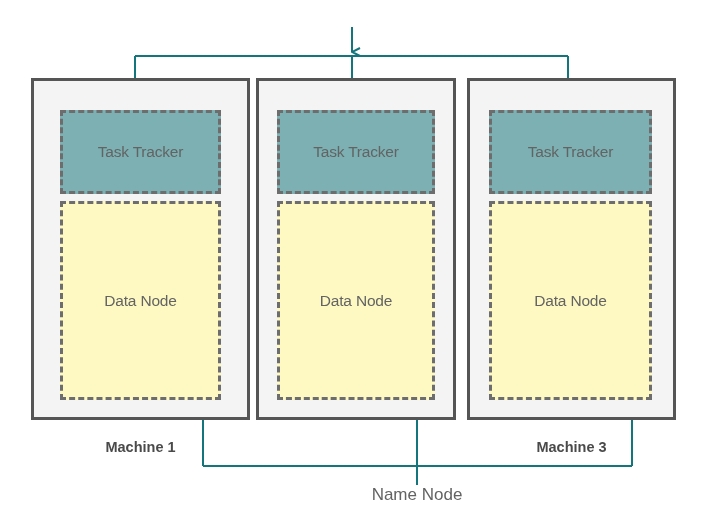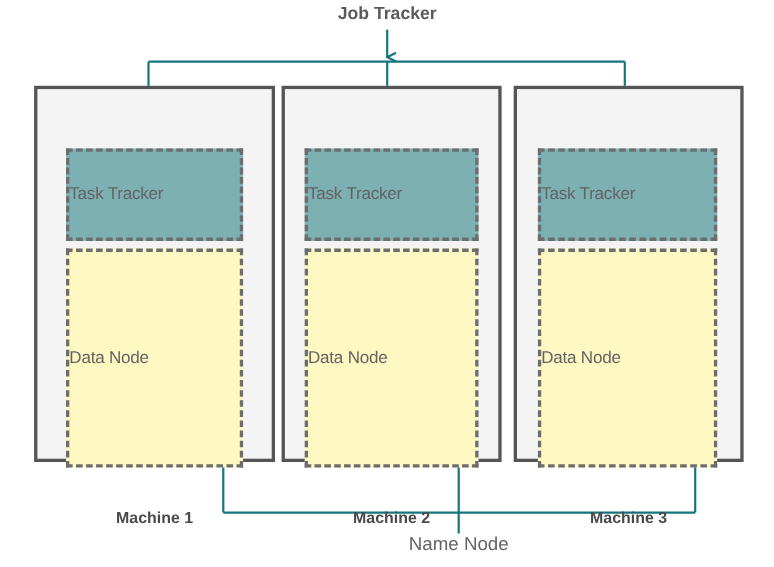--- a/index.html
+++ b/index.html
@@ -28,21 +28,21 @@
     background: #f4f4f4;
     border: 3px solid #555555;
     box-sizing: border-box;
   }
   .inner-box {
     position: absolute;
     box-sizing: border-box;
     border: 3px dashed #6d6d6d;
     display: flex;
     align-items: center;
-    margin-top: 25px;
+    justify-content: center;
   }
   .tasktracker {
     background: #7cb0b3;
   }
   .datanode {
     background: #fef9c3;
   }
   .inner-label {
     color: #636363;
     font-size: 15.5px;
@@ -50,21 +50,20 @@
     letter-spacing: -0.2px;
     white-space: nowrap;
   }
   .machine-label {
     position: absolute;
     color: #4a4a4a;
     font-size: 14.5px;
     font-weight: bold;
     text-align: center;
     white-space: nowrap;
-    margin-top: 24px;
   }
   .endpoint-label {
     position: absolute;
     color: #5a5a5a;
     font-size: 16px;
     font-weight: bold;
     text-align: center;
     white-space: nowrap;
   }
   #name-node-label {
@@ -111,41 +110,39 @@
       <line x1="203" y1="466" x2="632" y2="466"></line>
 
       <line x1="203" y1="466" x2="203" y2="397" marker-end="url(#arrowUp)"></line>
 
       <line x1="417" y1="466" x2="417" y2="397" marker-end="url(#arrowUp)"></line>
 
       <line x1="632" y1="466" x2="632" y2="397" marker-end="url(#arrowUp)"></line>
     </g>
   </svg>
 
-  <div class="endpoint-label" id="job-tracker-label" style="left:252px; top:4px; width:200px;">Job Tracker</div>
 
   <div class="machine-box" style="left:31px; top:78px; width:219px; height:342px;">
   </div>
   <div class="inner-box tasktracker" style="left:60px; top:110px; width:161px; height:84px;">
     <span class="inner-label">Task Tracker</span>
   </div>
   <div class="inner-box datanode" style="left:60px; top:201px; width:161px; height:199px;">
     <span class="inner-label">Data Node</span>
   </div>
   <div class="machine-label" style="left:31px; top:439px; width:219px;">Machine 1</div>
 
   <div class="machine-box" style="left:256px; top:78px; width:200px; height:342px;">
   </div>
   <div class="inner-box tasktracker" style="left:277px; top:110px; width:158px; height:84px;">
     <span class="inner-label">Task Tracker</span>
   </div>
   <div class="inner-box datanode" style="left:277px; top:201px; width:158px; height:199px;">
     <span class="inner-label">Data Node</span>
   </div>
-  <div class="machine-label" style="left:256px; top:439px; width:200px;">Machine 2</div>
 
   <div class="machine-box" style="left:467px; top:78px; width:209px; height:342px;">
   </div>
   <div class="inner-box tasktracker" style="left:489px; top:110px; width:163px; height:84px;">
     <span class="inner-label">Task Tracker</span>
   </div>
   <div class="inner-box datanode" style="left:489px; top:201px; width:163px; height:199px;">
     <span class="inner-label">Data Node</span>
   </div>
   <div class="machine-label" style="left:467px; top:439px; width:209px;">Machine 3</div>

